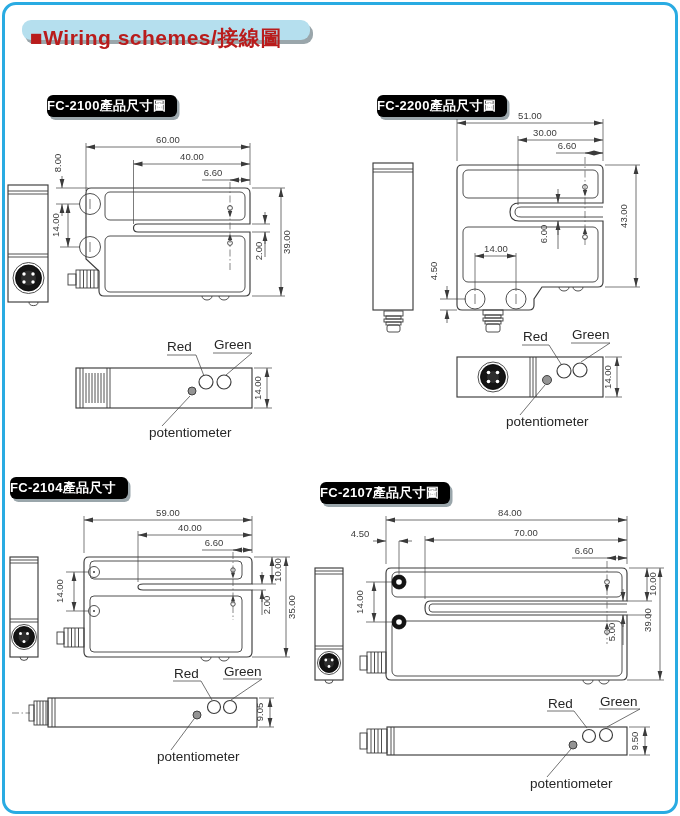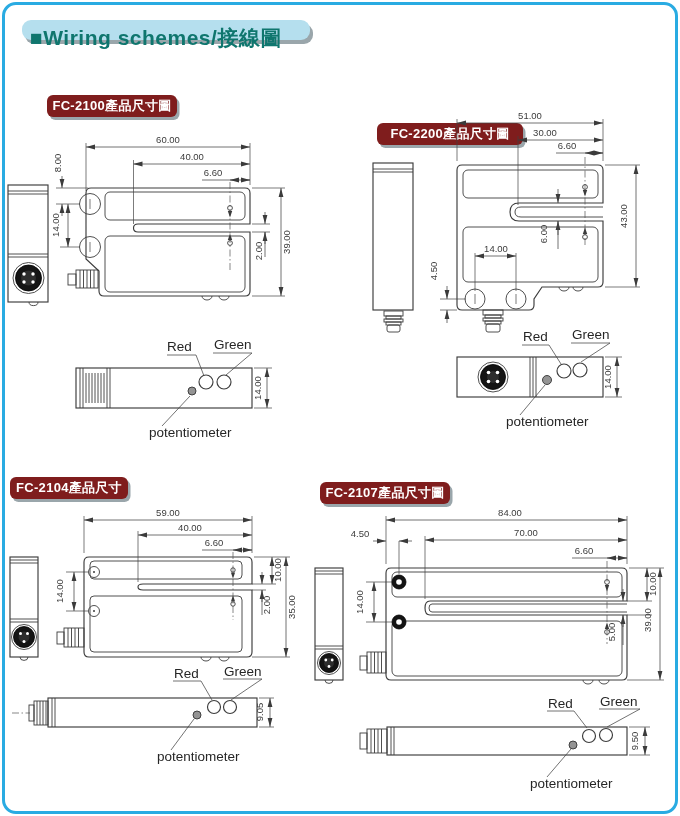--- a/index.html
+++ b/index.html
@@ -2,25 +2,25 @@
 <html><head>
 <meta charset="utf-8">
 <style>
   html,body{margin:0;padding:0;background:#fff;}
   #canvas{position:relative;width:680px;height:816px;background:#fff;overflow:hidden;
           font-family:"Liberation Sans","DejaVu Sans",sans-serif;}
   #frame{position:absolute;left:2px;top:2px;width:670px;height:806px;
          border:3px solid #29abe2;border-radius:14px;pointer-events:none;}
   .hdr{position:absolute;left:22px;top:20px;width:280px;height:20px;
        background:#b5dfee;border-radius:9px;box-shadow:3px 4px 0 #9aa6ab;
-       color:#0f766e;font-weight:bold;font-size:21px;line-height:36px;padding-left:8px;
+       color:#b91c1c;font-weight:bold;font-size:21px;line-height:36px;padding-left:8px;
        letter-spacing:.5px;}
-  .seclbl{position:absolute;height:22px;background:#7f1d1d;border-radius:6px;
+  .seclbl{position:absolute;height:22px;background:#000000;border-radius:6px;
        box-shadow:2.5px 3px 0 #9aa6ab;color:#fff;font-weight:bold;font-size:13px;
-       line-height:22px;text-align:center;letter-spacing:.3px;}
+       line-height:22px;text-align:left;letter-spacing:.3px;}
   .quad{position:absolute;}
   svg{display:block;}
   .ln{stroke:#3c3c3c;stroke-width:1.15;fill:none;}
   .ln2{stroke:#3c3c3c;stroke-width:0.9;fill:none;}
   .dim{stroke:#444;stroke-width:0.75;fill:none;}
   .ext{stroke:#444;stroke-width:0.7;fill:none;}
   .dsh{stroke:#555;stroke-width:0.7;fill:none;stroke-dasharray:7 2.5 1.5 2.5;}
   .dtx{font:9.5px "Liberation Sans","DejaVu Sans",sans-serif;fill:#3b3b3b;}
   .atx{font:13.5px "Liberation Sans","DejaVu Sans",sans-serif;fill:#262626;}
   .blk{fill:#141414;stroke:#000;stroke-width:.8;}
@@ -36,21 +36,21 @@
     <marker id="arw" viewBox="0 0 9 6" refX="9" refY="3" markerWidth="9" markerHeight="6" markerUnits="userSpaceOnUse" orient="auto-start-reverse">
       <path d="M0,0.6 L9,3 L0,5.4 Z" fill="#3b3b3b"></path>
     </marker>
   </defs>
 </svg>
 
 <div id="frame"></div>
 <div class="hdr">■Wiring schemes/接線圖</div>
 
 <div class="seclbl" style="left:47px;top:95px;width:130px;">FC-2100產品尺寸圖</div>
-<div class="seclbl" style="left:377px;top:95px;width:146px;margin-top:28px;">FC-2200產品尺寸圖</div>
+<div class="seclbl" style="left:377px;top:95px;width:130px;">FC-2200產品尺寸圖</div>
 <div class="seclbl" style="left:10px;top:477px;width:118px;">FC-2104產品尺寸圖</div>
 <div class="seclbl" style="left:320px;top:482px;width:130px;">FC-2107產品尺寸圖</div>
 
 <div class="quad" style="left:0;top:85px;">
 <svg width="340" height="375" viewBox="0 0 340 375">
 
   <g>
     <rect x="8" y="100" width="40" height="117" class="ln"></rect>
     <line x1="8" y1="106" x2="48" y2="106" class="ln2"></line>
           <line x1="8" y1="109" x2="48" y2="109" class="ln2"></line>

